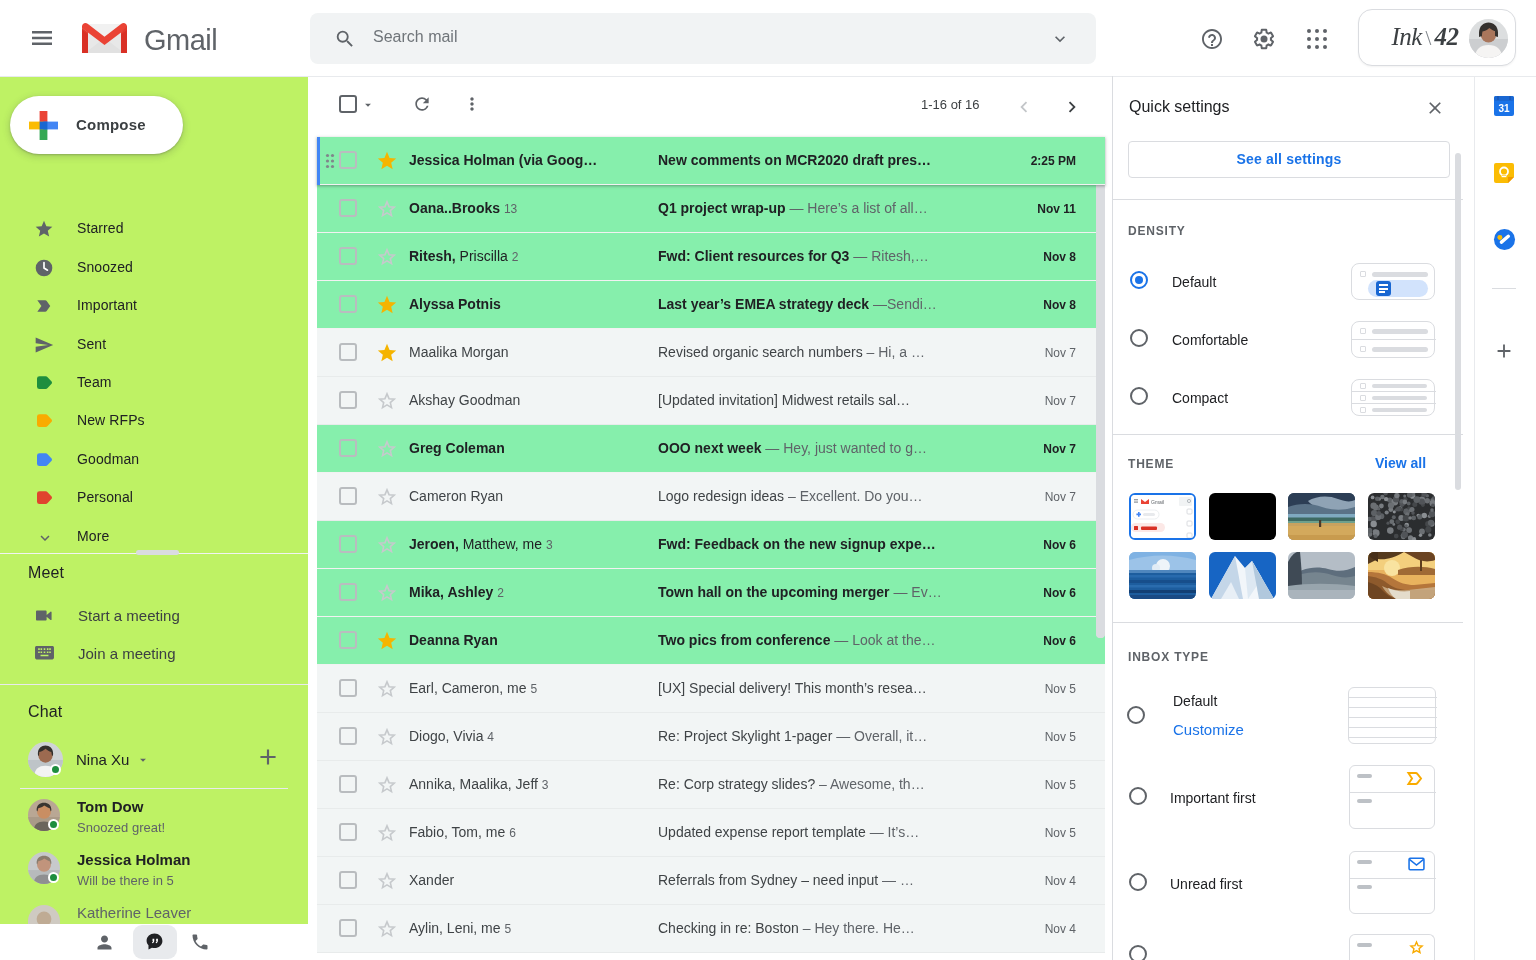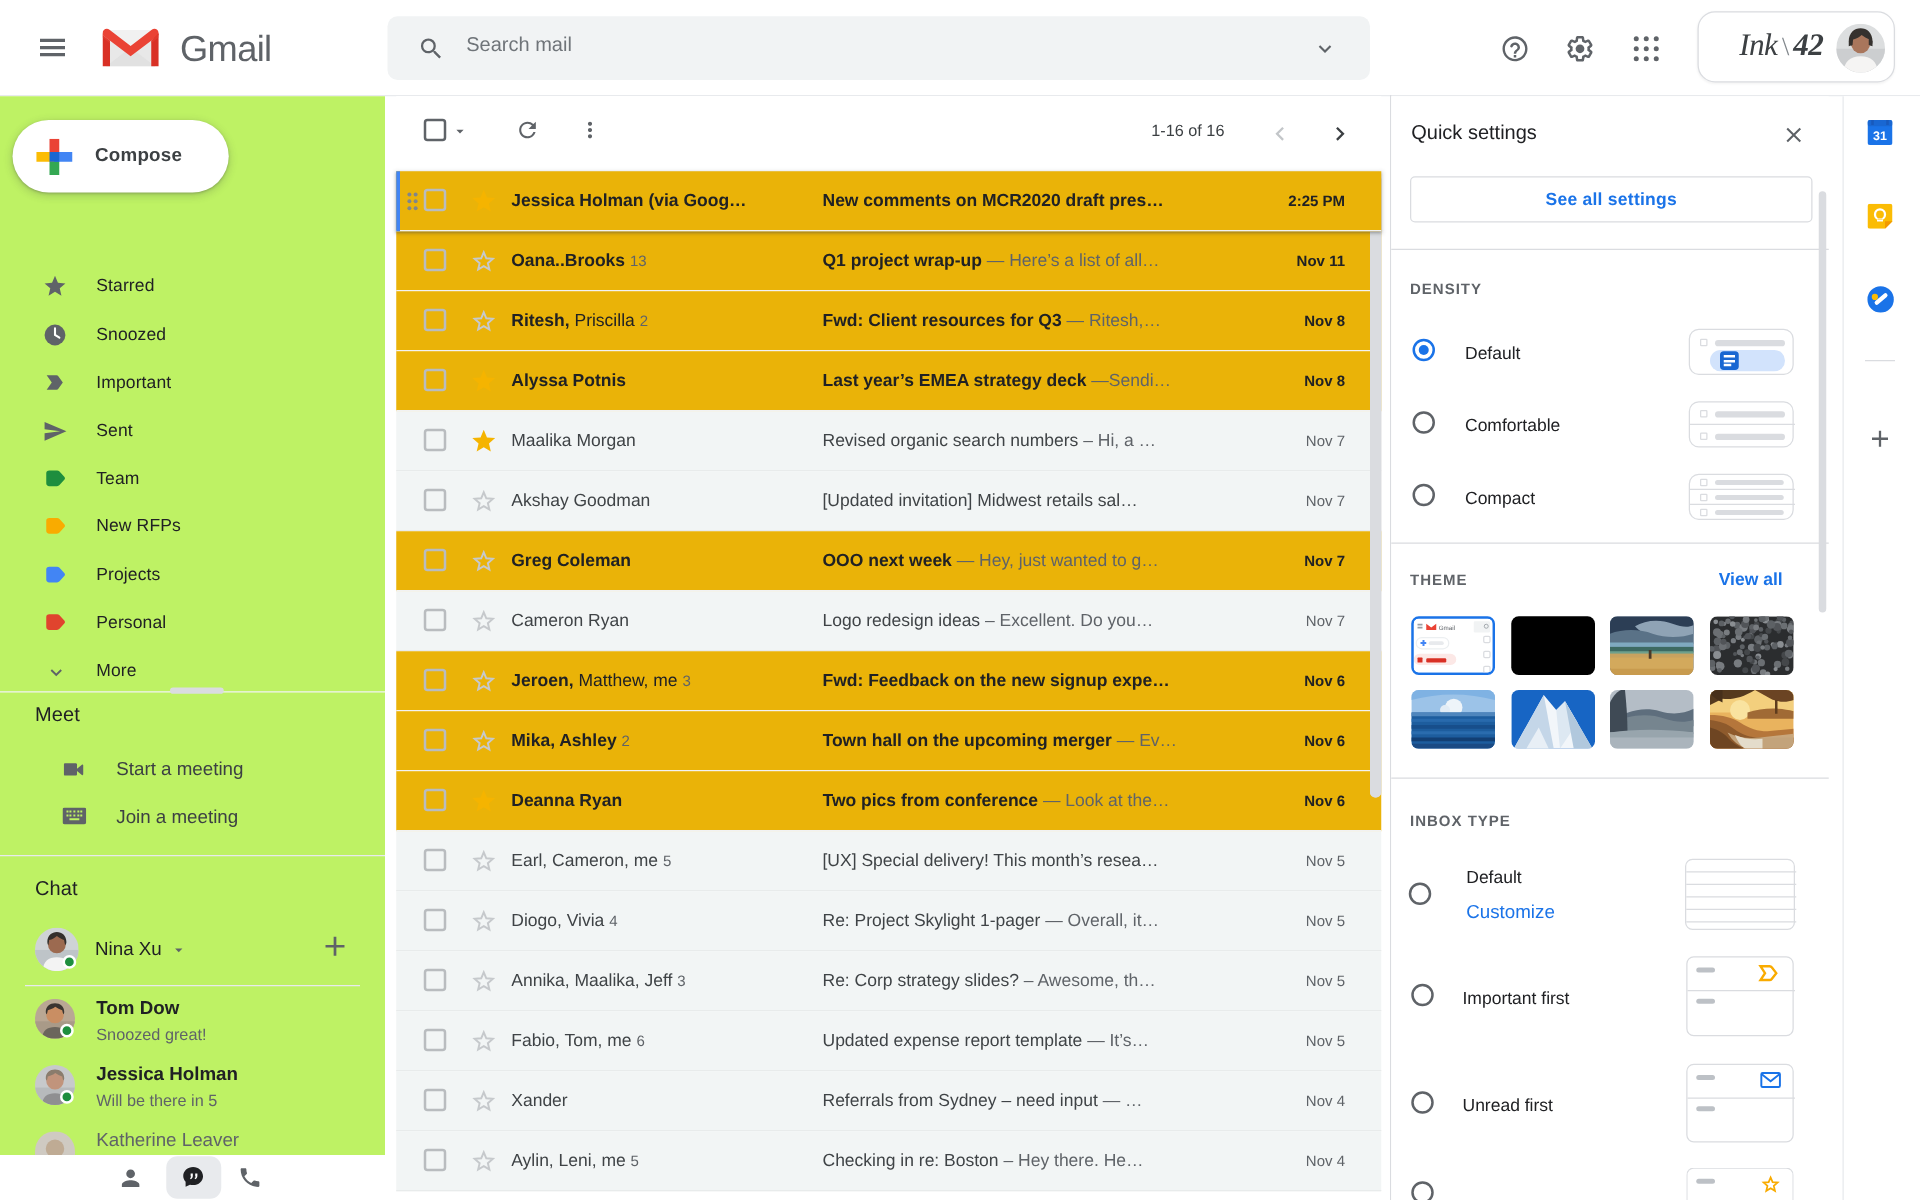--- a/index.html
+++ b/index.html
@@ -22,31 +22,31 @@
     border-radius:29px; box-shadow:0 1px 2px 0 rgba(60,64,67,.3), 0 2px 6px 2px rgba(60,64,67,.15); }
   #compose span { position:absolute; left:66px; top:20px; font-size:15px; font-weight:bold; color:#3c4043; letter-spacing:.2px;}
   .nav { position:absolute; left:0; width:292px; height:38px; }
   .nav .nico { position:absolute; left:34px; top:9px; width:20px; height:20px; }
   .nav .nlab { position:absolute; left:77px; top:10px; font-size:14px; color:#202124; letter-spacing:.1px; }
   .nav .ncnt { position:absolute; right:18px; top:11px; font-size:12px; font-weight:bold; }
   #nav-inbox { background:#fce8e6; border-radius:0 19px 19px 0; }
   #nav-inbox .nlab { color:#d93025; font-weight:bold; }
   #nav-inbox .ncnt { color:#d93025; }
   .shead { position:absolute; left:28px; font-size:16px; color:#202124; letter-spacing:.1px;}
-  .mrow  { position:absolute; left:16px; width:308px; height:40px; }
+  .mrow  { position:absolute; left:1px; width:308px; height:40px; }
   .mrow .mico { position:absolute; left:34px; }
   .mrow .mlab { position:absolute; left:77px; top:11px; font-size:15px; color:#3c4043; }
   .divider { position:absolute; left:0; width:308px; height:1px; background:#e8eaed; }
   .chatav { position:absolute; border-radius:50%; overflow:hidden; }
   .gdot { position:absolute; width:11px; height:11px; border-radius:50%; background:#1e8e3e; border:2px solid #fff; }
   #sfoot { position:absolute; left:0; top:847px; width:308px; height:36px; background:#fff; }
   #sfoot .selpill { position:absolute; left:133px; top:1px; width:44px; height:34px; background:#e8eaed; border-radius:9px; }
   
   #list { position:absolute; left:317px; top:77px; width:788px; height:883px; background:#fff; }
-  .row { position:absolute; left:0; width:788px; height:48px; background:#eab308; border-bottom:1px solid #f2f2f2; }
+  .row { position:absolute; left:0; width:788px; height:48px; background:#86efac; border-bottom:1px solid #f2f2f2; }
   .row.read { background:#f2f5f5; border-bottom-color:#e8ebeb; }
   .row .cb { position:absolute; left:22px; top:14px; width:18px; height:18px; border:2px solid #b9bcbf; border-radius:3px; }
   .row .st { position:absolute; left:59px; top:13px; width:22px; height:22px; }
   .row .sender { position:absolute; left:92px; top:15px; width:230px; font-size:14px; white-space:nowrap; overflow:hidden; }
   .row .subj { position:absolute; left:341px; top:15px; width:350px; font-size:14px; white-space:nowrap; overflow:hidden; }
   .row .dt { position:absolute; right:29px; top:17px; font-size:12px; color:#5f6368; }
   .row.unread .dt { font-weight:bold; color:#202124; }
   .row .cnt { font-size:12px; color:#5f6368; font-weight:normal; }
   .b { font-weight:bold; color:#202124; }
   .gr { color:#5f6368; font-weight:normal; }
@@ -181,21 +181,21 @@
   <div class="nav" style="top:325px">
     <svg class="nico" viewBox="0 0 20 20">
         <path fill="#f9ab00" d="M3 4.5A2.5 2.5 0 0 1 5.5 2h6.1c.8 0 1.5.35 2 .95L17.6 7.8c.5.7.5 1.7 0 2.4l-4 4.85c-.5.6-1.2.95-2 .95H5.5A2.5 2.5 0 0 1 3 13.5z" transform="translate(0 1.5) scale(1 .9)"></path>
       </svg>
     <span class="nlab">New RFPs</span>
   </div>
   <div class="nav" style="top:364px">
     <svg class="nico" viewBox="0 0 20 20">
         <path fill="#4285f4" d="M3 4.5A2.5 2.5 0 0 1 5.5 2h6.1c.8 0 1.5.35 2 .95L17.6 7.8c.5.7.5 1.7 0 2.4l-4 4.85c-.5.6-1.2.95-2 .95H5.5A2.5 2.5 0 0 1 3 13.5z" transform="translate(0 1.5) scale(1 .9)"></path>
       </svg>
-    <span class="nlab">Projects</span>
+    <span class="nlab">Goodman</span>
   </div>
   <div class="nav" style="top:441px">
     <svg class="nico" style="width:18px;height:18px;left:36px;top:11px" viewBox="0 0 24 24">
         <path fill="#5f6368" d="M7.41 8.59 12 13.17l4.59-4.58L18 10l-6 6-6-6z"></path>
       </svg>
     <span class="nlab">More</span>
   </div>
   <div class="nav" style="top:402px">
     <svg class="nico" viewBox="0 0 20 20">
         <path fill="#e0442e" d="M3 4.5A2.5 2.5 0 0 1 5.5 2h6.1c.8 0 1.5.35 2 .95L17.6 7.8c.5.7.5 1.7 0 2.4l-4 4.85c-.5.6-1.2.95-2 .95H5.5A2.5 2.5 0 0 1 3 13.5z" transform="translate(0 1.5) scale(1 .9)"></path>

